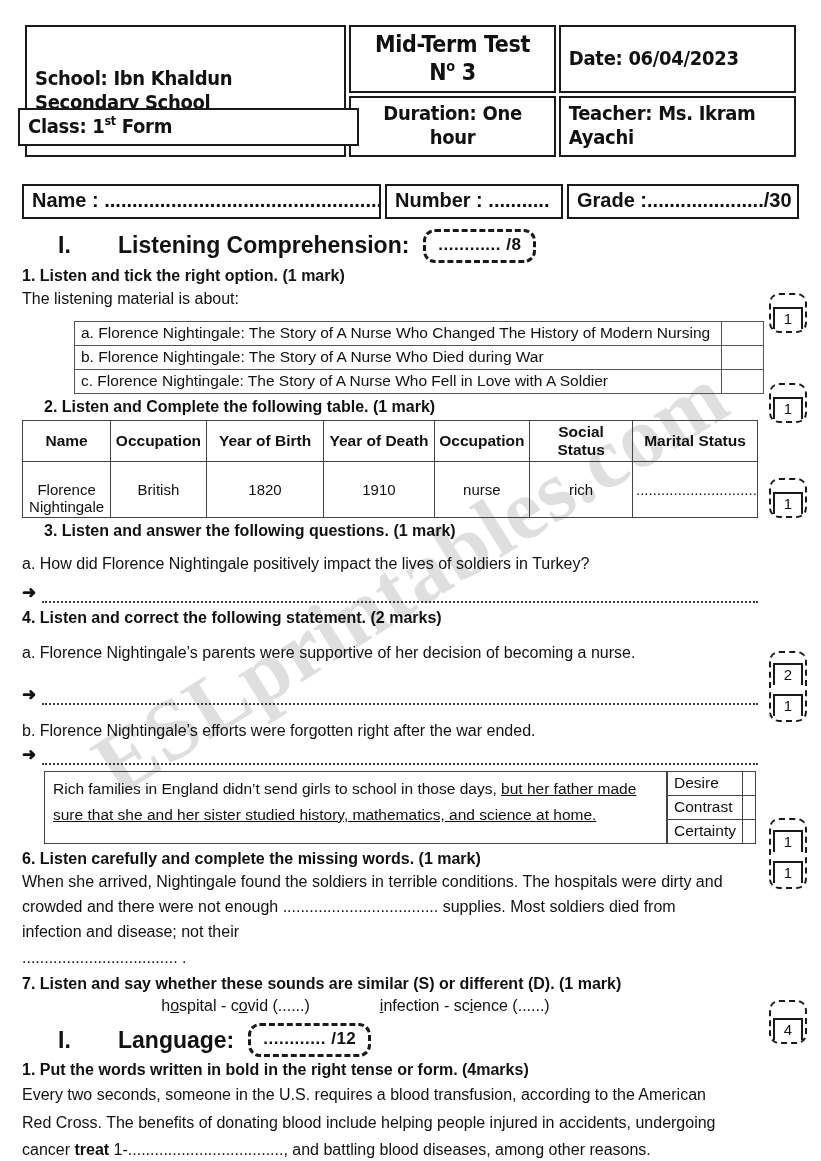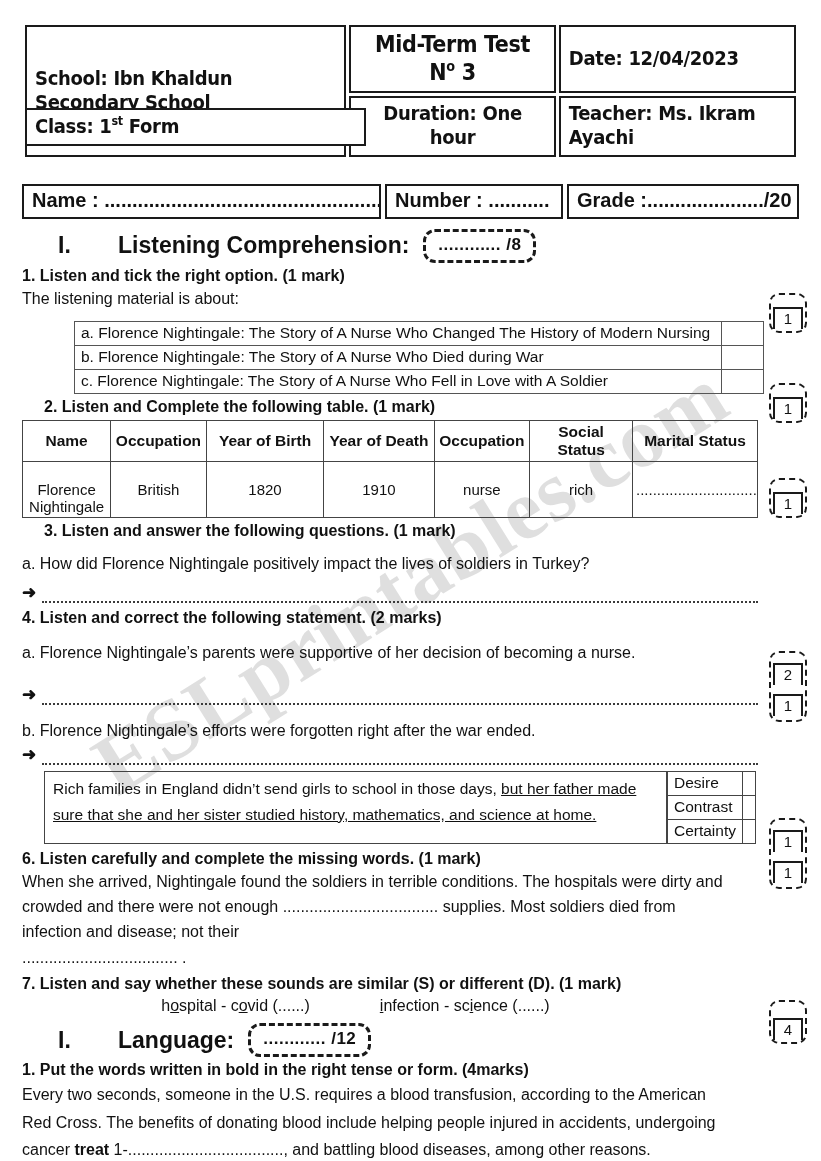--- a/index.html
+++ b/index.html
@@ -263,42 +263,42 @@
       <td rowspan="2" style="width:42%">
         <div class="hdr-txt">
           <div>School: Ibn Khaldun</div>
           <div>Secondary School</div>
         </div>
       </td>
       <td class="c-center" style="width:27%">
         <span class="hdr-txt hdr-big"><span>Mid-Term Test N</span><sup>o</sup><span> 3</span></span>
       </td>
       <td style="width:31%">
-        <span class="hdr-txt">Date: 12/04/2023</span>
+        <span class="hdr-txt">Date: 06/04/2023</span>
       </td>
     </tr>
     <tr>
       <td class="c-center">
         <span class="hdr-txt">Duration: One hour</span>
       </td>
       <td>
         <span class="hdr-txt">Teacher: Ms. Ikram Ayachi</span>
       </td>
     </tr>
   </tbody>
     </table>
 
-  <div style="position:absolute; left:25px; top:108px; width:341px; height:38px; border:2px solid #1a1a1a; background:#fff; padding:3px 8px;">
+  <div style="position:absolute; left:18px; top:108px; width:341px; height:38px; border:2px solid #1a1a1a; background:#fff; padding:3px 8px;">
     <span class="hdr-txt"><span>Class: 1</span><sup>st</sup><span> Form</span></span>
   </div>
 
   <div class="namebar" style="margin-top:24px;">
     <div class="cell c-name">Name : ....................................................................</div>
     <div class="cell c-num">Number : ...........</div>
-    <div class="cell c-grade">Grade :...................../20</div>
+    <div class="cell c-grade">Grade :...................../30</div>
   </div>
 
   <div class="section-head">
     <span class="roman">I.</span>
     <span class="stitle">Listening Comprehension:</span>
     <span class="score-pill">............  /8</span>
   </div>
 
   <div class="q">1. Listen and tick the right option. (1 mark)</div>
   <div class="body-txt">The listening material is about:</div>

